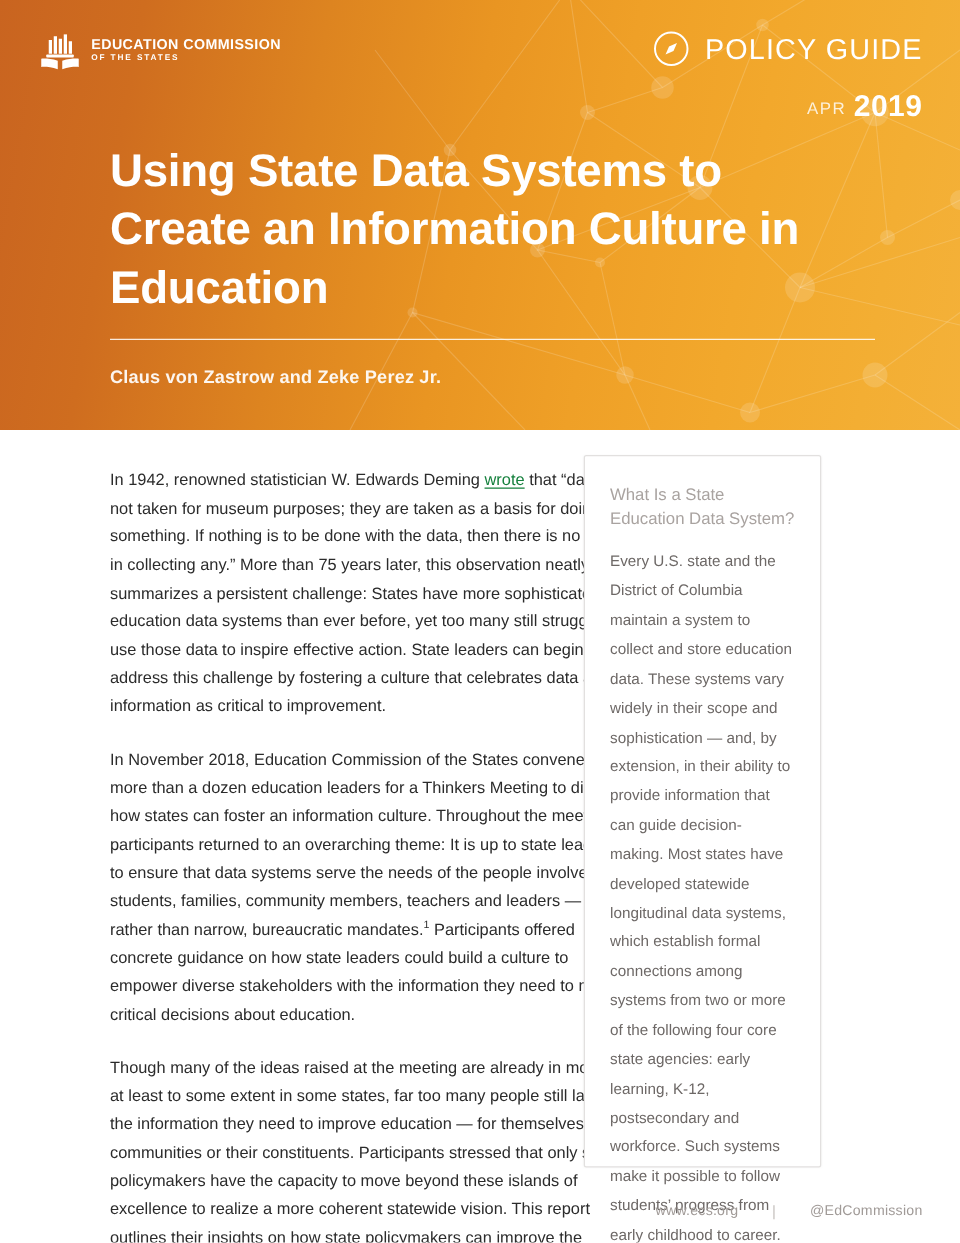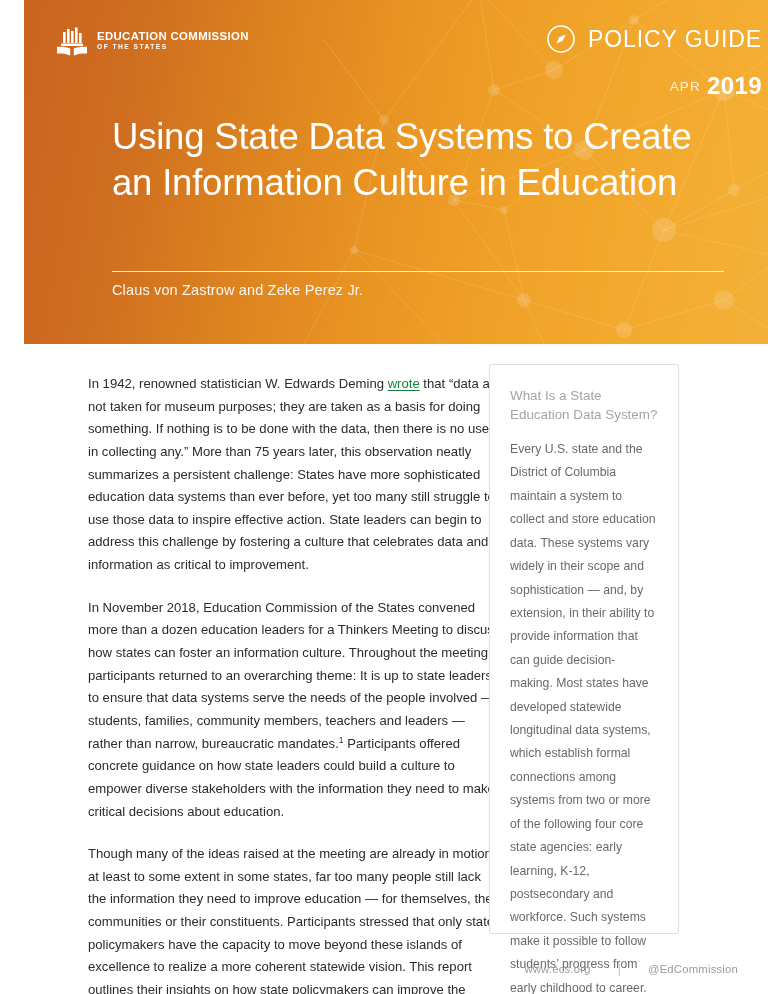--- a/index.html
+++ b/index.html
@@ -10,21 +10,20 @@
     background: #ffffff;
     font-family: "Liberation Sans", sans-serif;
     overflow: hidden;
   }
 
   .page {
     position: relative;
     width: 768px;
     height: 800px;
     background: #ffffff;
-    padding-left: 24px;
   }
 
   
   .header {
     position: relative;
     width: 768px;
     height: 344px;
     background: linear-gradient(100deg,
         #c96420 0%,
         #cf6d1f 14%,
@@ -112,41 +111,41 @@
     letter-spacing: 0.4px;
   }
 
   .doc-title {
     position: absolute;
     left: 88px;
     top: 114px;
     width: 590px;
     color: #ffffff;
     font-size: 36.5px;
-    font-weight: normal;
+    font-weight: bold;
     line-height: 1.27;
     letter-spacing: -0.2px;
   }
 
   .title-rule {
     position: absolute;
     left: 88px;
     top: 271px;
     width: 612px;
     height: 1px;
     background: rgba(255,255,255,0.85);
   }
 
   .authors {
     position: absolute;
     left: 88px;
-    top: 282px;
+    top: 294px;
     color: rgba(255,255,255,0.93);
     font-size: 14.5px;
-    font-weight: 400;
+    font-weight: 700;
     letter-spacing: 0.15px;
   }
 
   
   .body-area {
     position: absolute;
     left: 0;
     top: 344px;
     width: 768px;
     height: 650px;
@@ -177,21 +176,21 @@
 
   sup.fn {
     font-size: 8.5px;
     vertical-align: super;
     line-height: 0;
   }
 
   
   .sidebar-box {
     position: absolute;
-    left: 489px;
+    left: 467px;
     top: 20px;
     width: 190px;
     height: 570px;
     background: #ffffff;
     border: 1px solid #e2e0df;
     border-radius: 2px;
     padding: 22px 20px 18px 20px;
     box-shadow: 0 0 2px rgba(0,0,0,0.03);
   }
 

